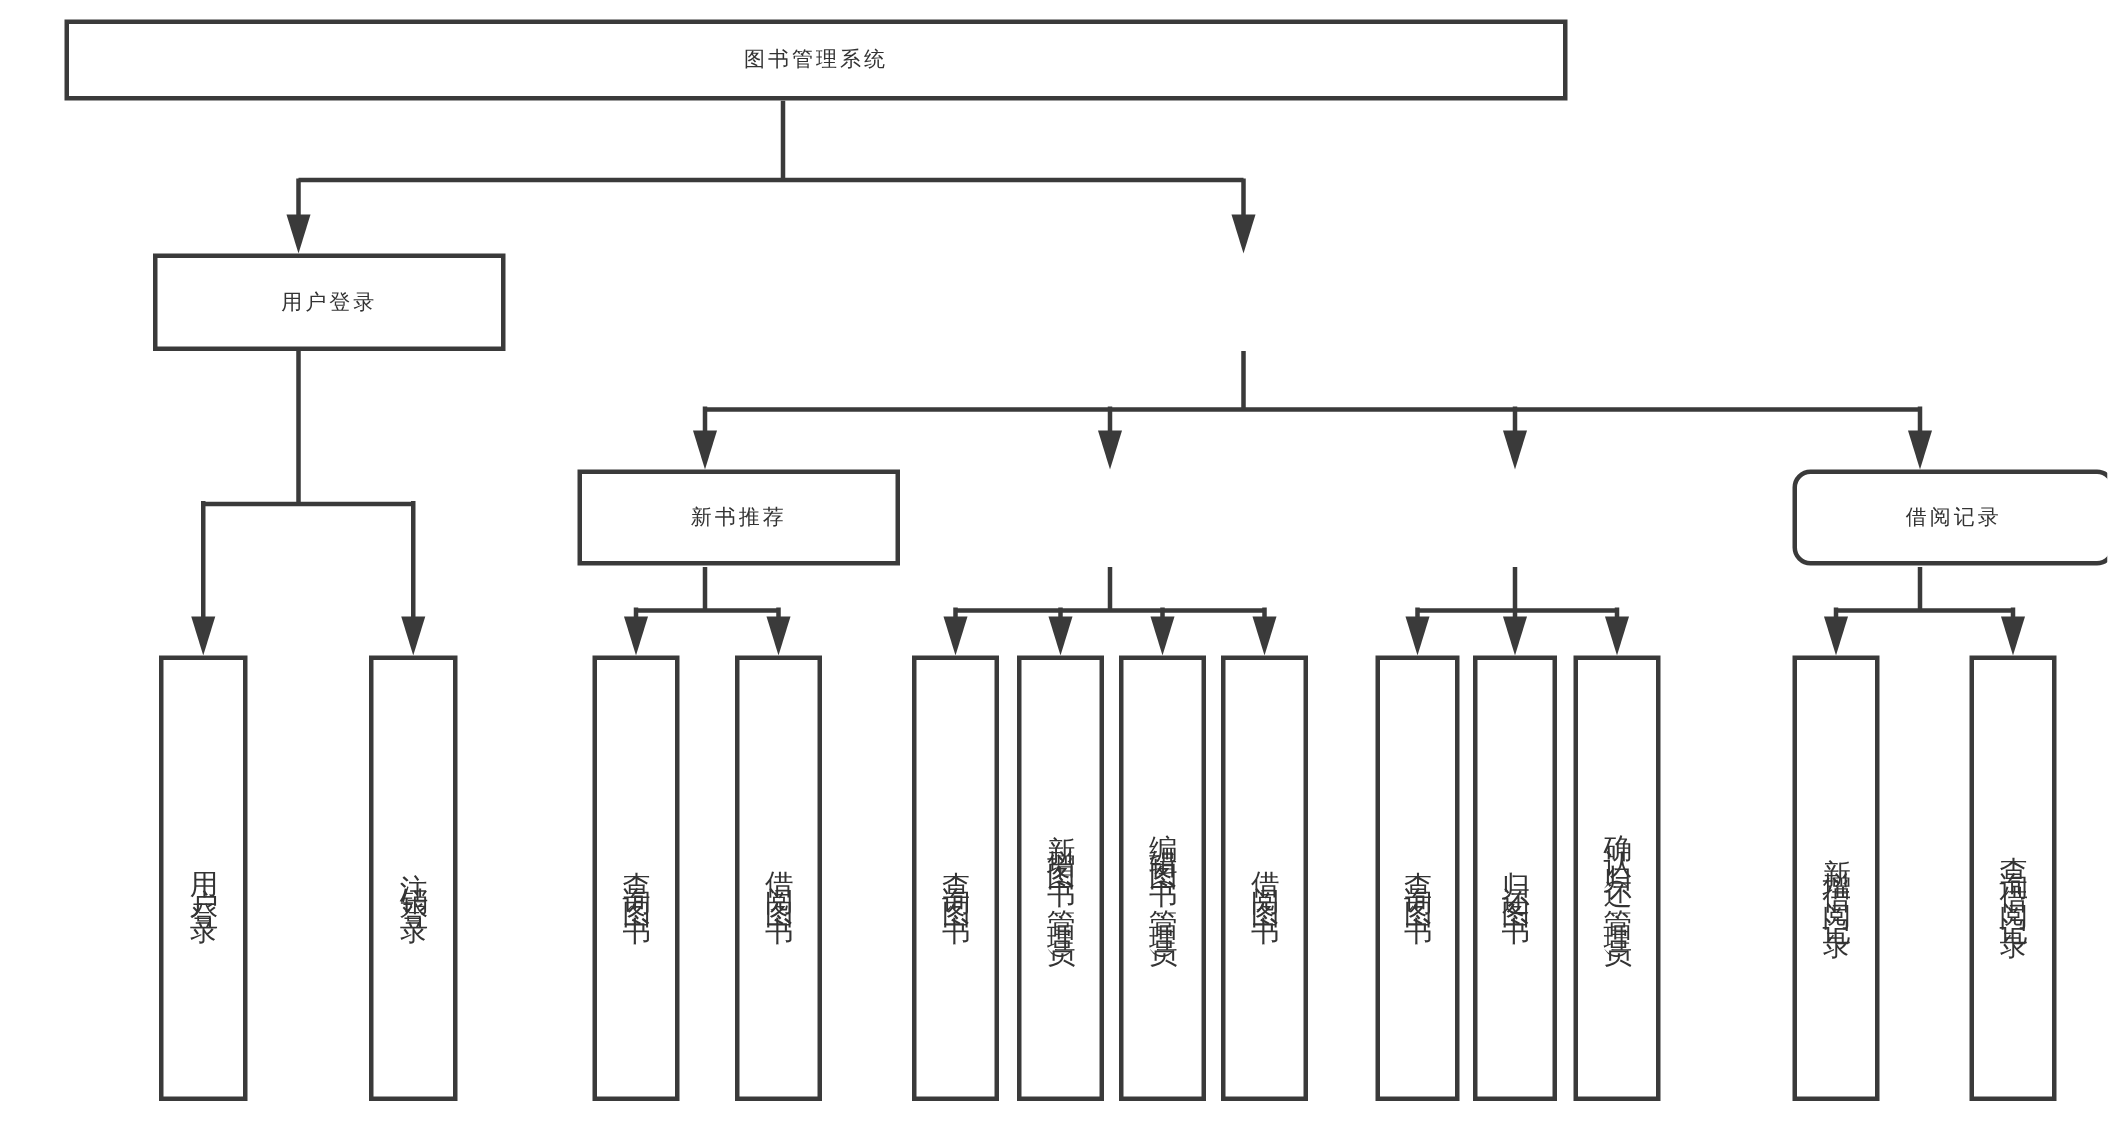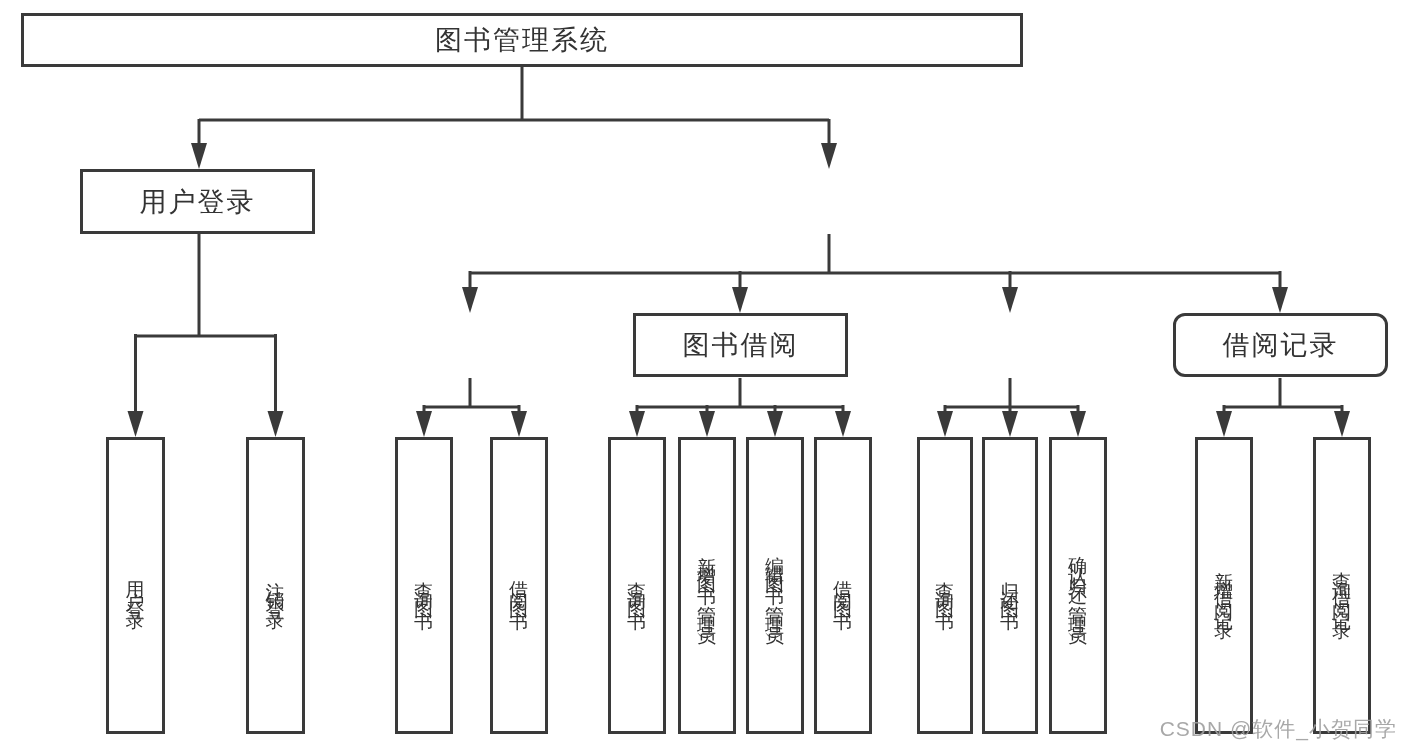--- a/index.html
+++ b/index.html
@@ -15,21 +15,21 @@
     position:absolute;
     box-sizing:border-box;
     background:#fff;
     border:3px solid #3a3a3a;
     display:flex;
     align-items:center;
     justify-content:center;
     z-index:2;
     color:#333;
   }
-  .h-node{font-size:27px;letter-spacing:2px;}
+  .h-node{font-size:14px;letter-spacing:2px;margin-left:22px;}
   .leaf{top:437px;height:297px;}
   .leaf .vtext{
     writing-mode:vertical-rl;
     text-orientation:mixed;
     font-size:19px;
     letter-spacing:10px;
     line-height:1;
     white-space:nowrap;
   }
   .watermark{
@@ -82,22 +82,22 @@
   </svg>
 
   <div class="node h-node" style="left:21px;top:13px;width:1002px;height:54px;">
     <span>图书管理系统</span>
   </div>
 
   <div class="node h-node" style="left:80px;top:169px;width:235px;height:65px;">
     <span>用户登录</span>
   </div>
 
-  <div class="node h-node" style="left:633px;top:313px;width:215px;height:64px;">
-    <span>图书借阅</span>
+  <div class="node h-node" style="left:363px;top:313px;width:215px;height:64px;">
+    <span>新书推荐</span>
   </div>
   <div class="node h-node" style="left:1173px;top:313px;width:215px;height:64px;border-radius:12px;">
     <span>借阅记录</span>
   </div>
 
   <div class="node leaf" style="left:106px;width:59px;">
     <span class="vtext">用户登录</span>
   </div>
   <div class="node leaf" style="left:246px;width:59px;">
     <span class="vtext">注销登录</span>
@@ -133,15 +133,14 @@
     <span class="vtext">确认归还（管理员）</span>
   </div>
 
   <div class="node leaf" style="left:1195px;width:58px;">
     <span class="vtext">新增借阅记录</span>
   </div>
   <div class="node leaf" style="left:1313px;width:58px;">
     <span class="vtext">查询借阅记录</span>
   </div>
 
-  <div class="watermark">CSDN @软件_小贺同学</div>
 
 </div>
 
 </body></html>

